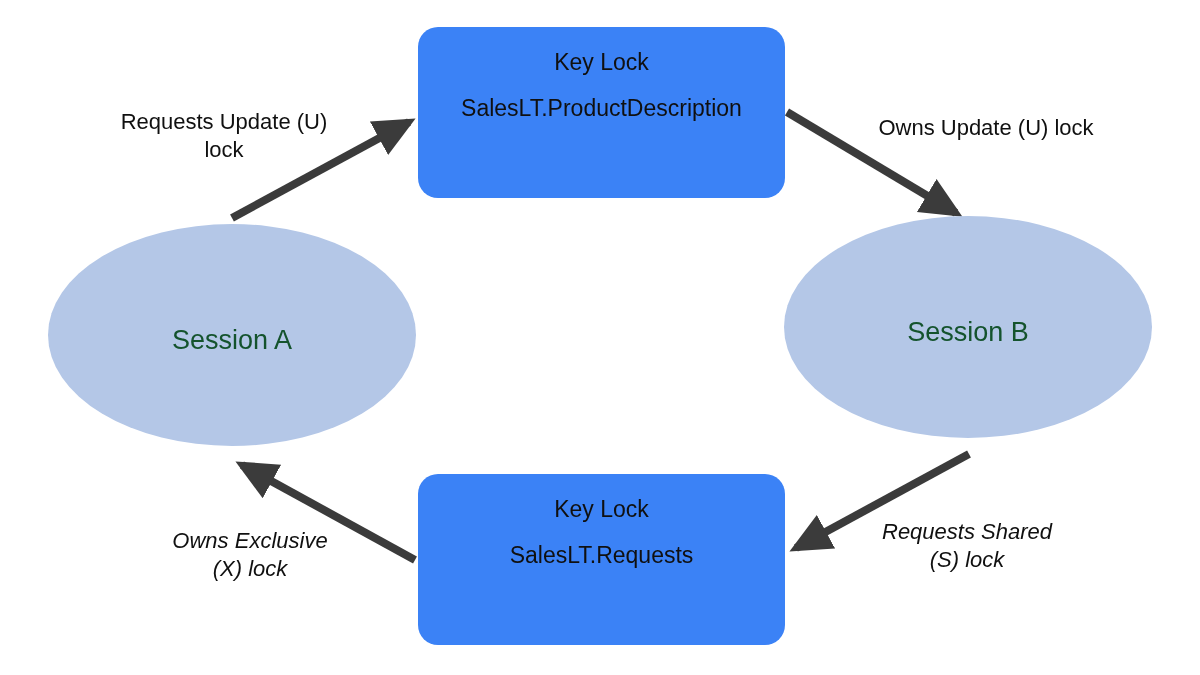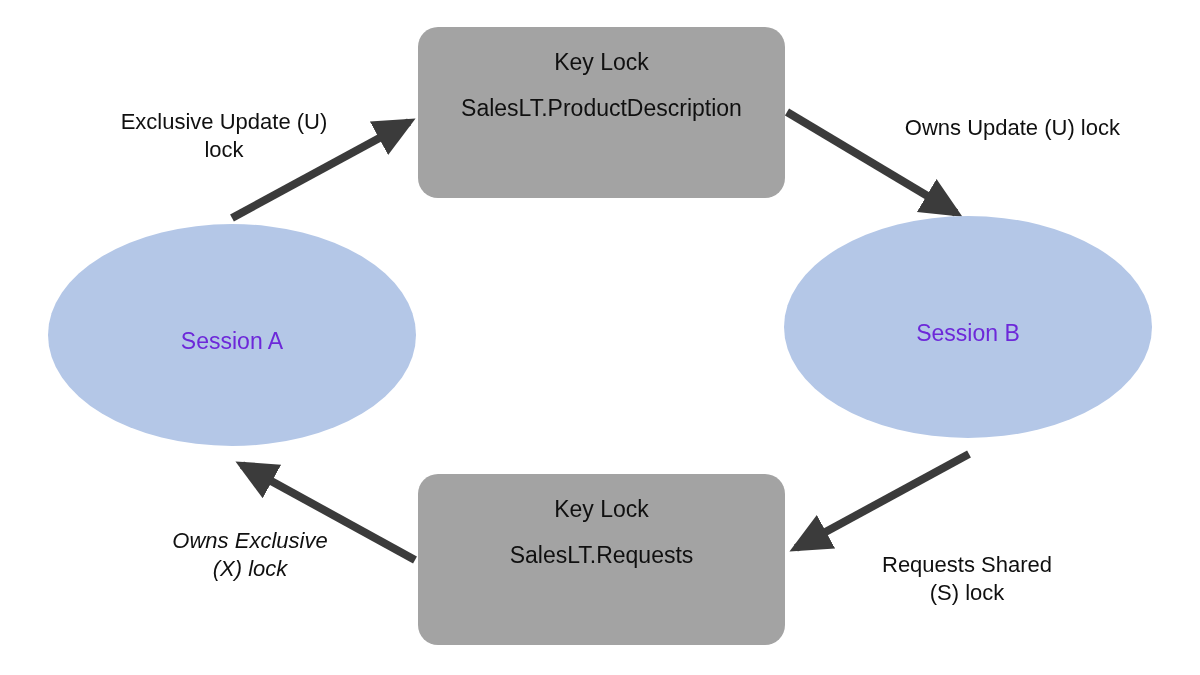--- a/index.html
+++ b/index.html
@@ -33,33 +33,33 @@
     text-align: center;
     box-sizing: border-box;
   }
   .ellipse {
     width: 368px;
     height: 222px;
     border-radius: 50%;
     background: #b4c7e7;
   }
   .ellipse .node-label {
-    font-size: 23px;
+    font-size: 27px;
     line-height: 1.25;
-    color: #6d28d9;
+    color: #14532d;
     margin-top: 12px;
   }
   #session-a { left: 48px; top: 224px; }
   #session-b { left: 784px; top: 216px; }
 
   .lockbox {
     width: 367px;
     height: 171px;
     border-radius: 20px;
-    background: #a3a3a3;
+    background: #3b82f6;
     flex-direction: column;
     justify-content: flex-start;
     padding-top: 22px;
   }
   #lock-top { left: 418px; top: 27px; }
   #lock-bottom { left: 418px; top: 474px; }
   .lockbox .lock-title {
     font-size: 23px;
     line-height: 1.2;
     color: #101010;
@@ -73,23 +73,23 @@
 
   .edge-label {
     position: absolute;
     text-align: center;
     font-size: 22px;
     line-height: 1.28;
     color: #101010;
     white-space: pre-line;
   }
   #label-tl { left: 88px;  top: 108px; width: 272px; }
-  #label-tr { left: 852px; top: 114px; width: 268px; text-align: right; }
+  #label-tr { left: 852px; top: 114px; width: 268px; }
   #label-bl { left: 128px; top: 527px; width: 244px; font-style: italic; }
-  #label-br { left: 848px; top: 551px; width: 238px; }
+  #label-br { left: 848px; top: 518px; width: 238px; font-style: italic; }
 </style>
 </head>
 <body>
 
 <div id="canvas">
 
   <svg id="edges" viewBox="0 0 1200 675" xmlns="http://www.w3.org/2000/svg">
     <defs>
       <marker id="arrowhead" viewBox="0 0 10 10" refX="8.2" refY="5" markerWidth="5.2" markerHeight="5.2" orient="auto-start-reverse">
         <path d="M 0 0.4 L 10 5 L 0 9.6 z" fill="#3b3b3b"></path>
@@ -116,21 +116,21 @@
   <div class="node lockbox" id="lock-top">
     <span class="lock-title">Key Lock</span>
     <span class="lock-object">SalesLT.ProductDescription</span>
   </div>
 
   <div class="node lockbox" id="lock-bottom">
     <span class="lock-title">Key Lock</span>
     <span class="lock-object">SalesLT.Requests</span>
   </div>
 
-  <div class="edge-label" id="label-tl">Exclusive Update (U)
+  <div class="edge-label" id="label-tl">Requests Update (U)
 lock</div>
 
   <div class="edge-label" id="label-tr">Owns Update (U) lock</div>
 
   <div class="edge-label" id="label-bl">Owns Exclusive
 (X) lock</div>
 
   <div class="edge-label" id="label-br">Requests Shared
 (S) lock</div>
 

